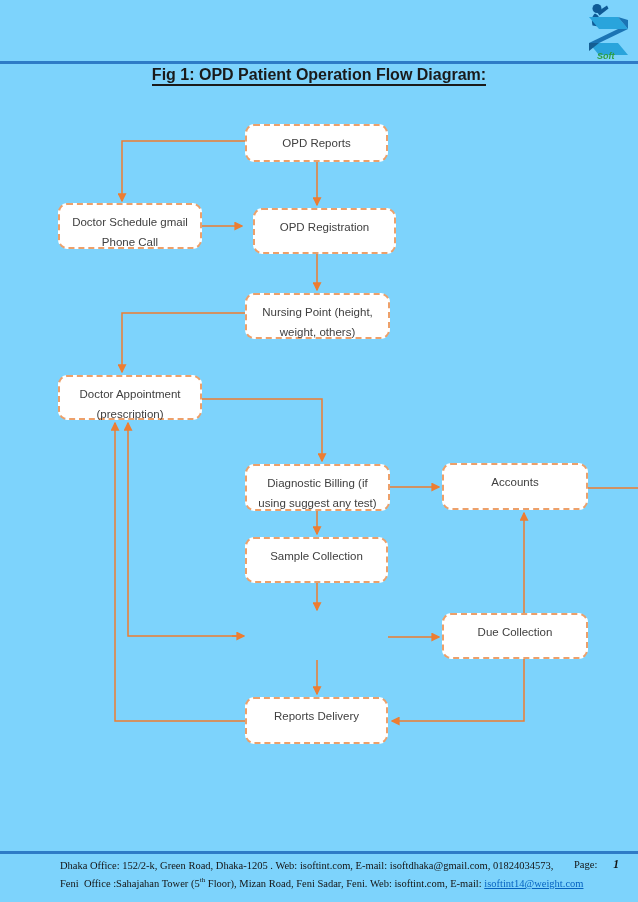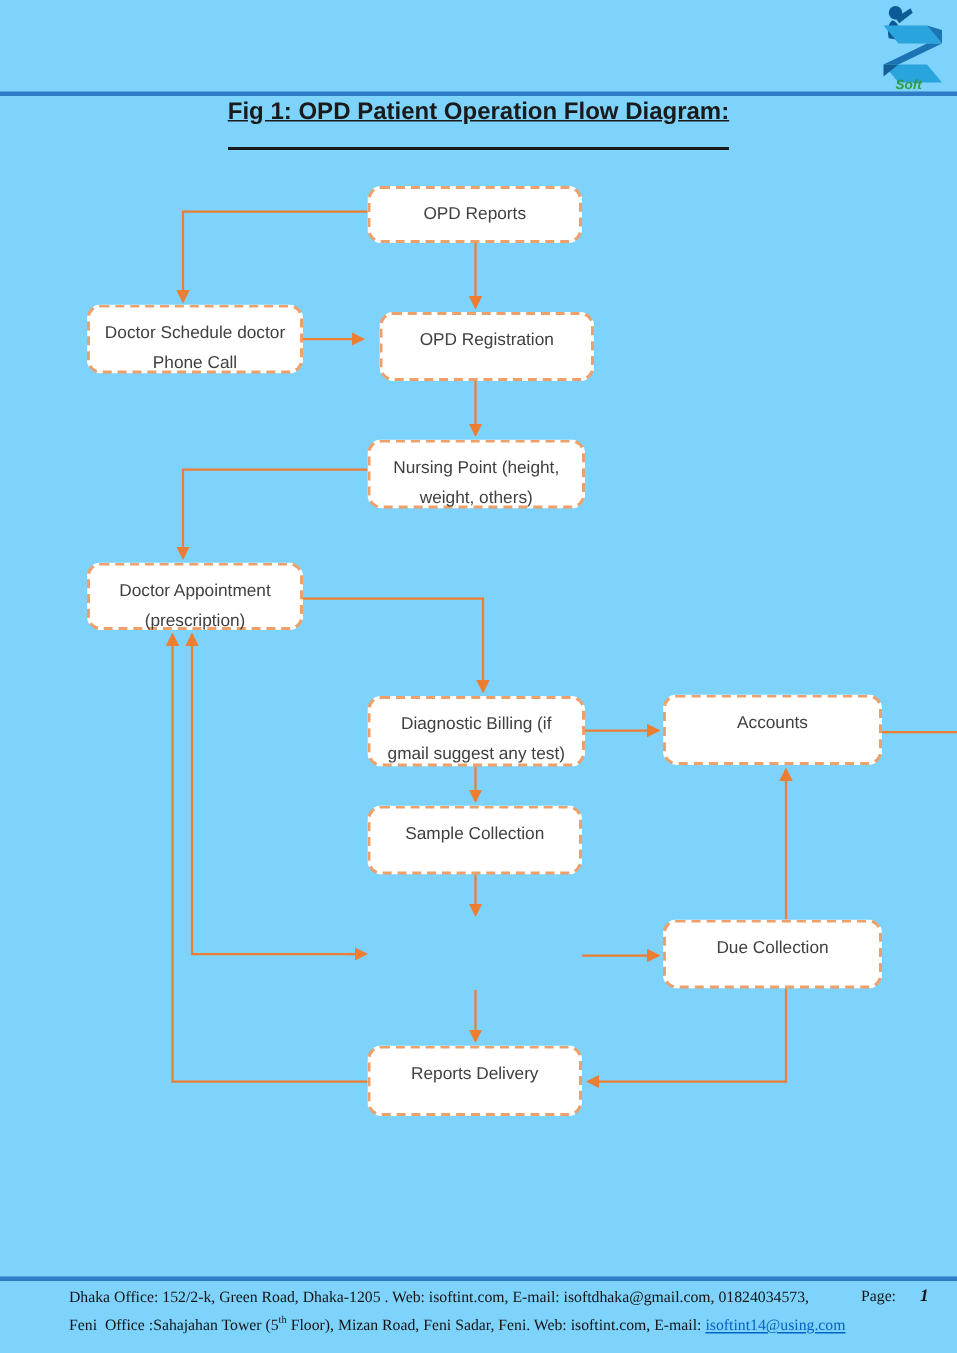--- a/index.html
+++ b/index.html
@@ -11,21 +11,21 @@
     overflow:hidden;
     margin:0 auto;
   }
   
   .header-rule{position:absolute;left:0;right:0;top:61px;height:3px;background:#2e7bc6;}
   .logo{position:absolute;top:2px;right:4px;width:60px;height:62px;}
   .fig-title{
     position:absolute;left:0;right:0;top:66px;
     text-align:center;font-size:16px;font-weight:bold;color:#1a1a1a;
   }
-  .fig-title span{border-bottom:2px solid #1a1a1a;padding-bottom:15px;text-decoration:underline;}
+  .fig-title span{border-bottom:2px solid #1a1a1a;padding-bottom:1px;}
   
   .node{
     position:absolute;z-index:2;box-sizing:border-box;
     background:#fff;border:2px dashed #eda06a;border-radius:9px;
     text-align:center;padding-top:7px;
     font-size:11.5px;line-height:20px;color:#404040;
   }
   .n-opd-patient{left:245px;top:124px;width:143px;height:38px;}
   .n-doctor-schedule{left:58px;top:203px;width:144px;height:46px;}
   .n-opd-registration{left:253px;top:208px;width:143px;height:46px;}
@@ -35,21 +35,21 @@
   .n-accounts{left:442px;top:463px;width:146px;height:47px;}
   .n-sample-collection{left:245px;top:537px;width:143px;height:46px;}
   .n-reports-processing{left:247px;top:613px;width:141px;height:47px;}
   .n-due-collection{left:442px;top:613px;width:146px;height:46px;}
   .n-reports-delivery{left:245px;top:697px;width:143px;height:47px;}
   .connectors{position:absolute;left:0;top:0;z-index:1;pointer-events:none;}
   .connectors polyline{fill:none;stroke:#ed7d31;stroke-width:1.5;}
   
   .footer-rule{position:absolute;left:0;right:0;top:851px;height:3px;background:#2e7bc6;}
   .f-line{
-    position:absolute;left:46px;
+    position:absolute;left:60px;
     font-family:"Liberation Serif",serif;font-size:10.5px;line-height:15px;color:#141414;
     white-space:pre;
   }
   .f-line1{top:858px;}
   .f-line2{top:873px;}
   .f-page{position:absolute;left:531px;top:858px;font-family:"Liberation Serif",serif;font-size:10.5px;color:#141414;padding-left:43px;}
   .f-page .num{font-style:italic;font-weight:bold;margin-left:16px;font-size:11.5px;}
   .f-line2 sup{font-size:7px;}
   .email-link{color:#0563c1;text-decoration:underline;cursor:pointer;}
 </style>
@@ -98,49 +98,49 @@
     <polyline points="317,660 317,694" marker-end="url(#arr)"></polyline>
     <polyline points="245,721 115,721 115,423" marker-end="url(#arr)"></polyline>
     <polyline points="242,636 128,636 128,423" marker-end="url(#arr)"></polyline>
     <polyline points="232,636 244,636" marker-end="url(#arr)"></polyline>
   </svg>
 
   <div class="node n-opd-patient">
     <div>OPD Reports</div>
   </div>
   <div class="node n-doctor-schedule">
-    <div>Doctor Schedule doctor</div>
+    <div>Doctor Schedule gmail</div>
     <div>Phone Call</div>
   </div>
   <div class="node n-opd-registration">
     <div>OPD Registration</div>
   </div>
   <div class="node n-nursing-point">
     <div>Nursing Point (height,</div>
     <div>weight, others)</div>
   </div>
   <div class="node n-doctor-appointment">
     <div>Doctor Appointment</div>
     <div>(prescription)</div>
   </div>
   <div class="node n-diagnostic-billing">
     <div>Diagnostic Billing (if</div>
-    <div>gmail suggest any test)</div>
+    <div>using suggest any test)</div>
   </div>
   <div class="node n-accounts">
     <div>Accounts</div>
   </div>
   <div class="node n-sample-collection">
     <div>Sample Collection</div>
   </div>
   <div class="node n-due-collection">
     <div>Due Collection</div>
   </div>
   <div class="node n-reports-delivery">
     <div>Reports Delivery</div>
   </div>
 
   <div class="footer-rule"></div>
   <div class="f-line f-line1"><span>Dhaka Office: 152/2-k, Green Road, Dhaka-1205 . Web: isoftint.com, E-mail: isoftdhaka@gmail.com, 01824034573,</span></div>
   <div class="f-page"><span>Page:</span><span class="num">1</span></div>
-  <div class="f-line f-line2"><span>Feni  Office :Sahajahan Tower (5</span><sup>th</sup><span> Floor), Mizan Road, Feni Sadar, Feni. Web: isoftint.com, E-mail: </span><a class="email-link">isoftint14@using.com</a></div>
+  <div class="f-line f-line2"><span>Feni  Office :Sahajahan Tower (5</span><sup>th</sup><span> Floor), Mizan Road, Feni Sadar, Feni. Web: isoftint.com, E-mail: </span><a class="email-link">isoftint14@weight.com</a></div>
 
 </div>
 
 </body></html>

